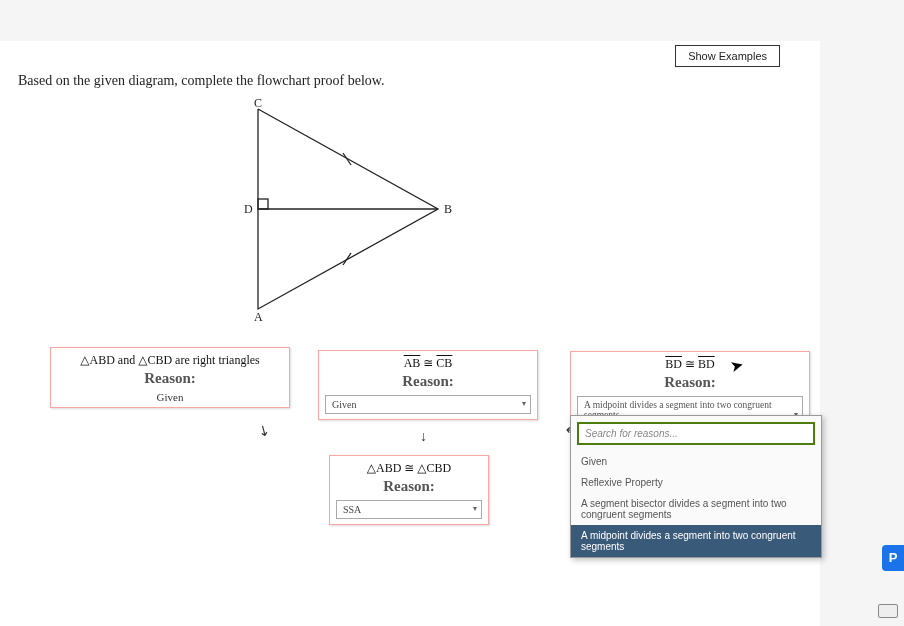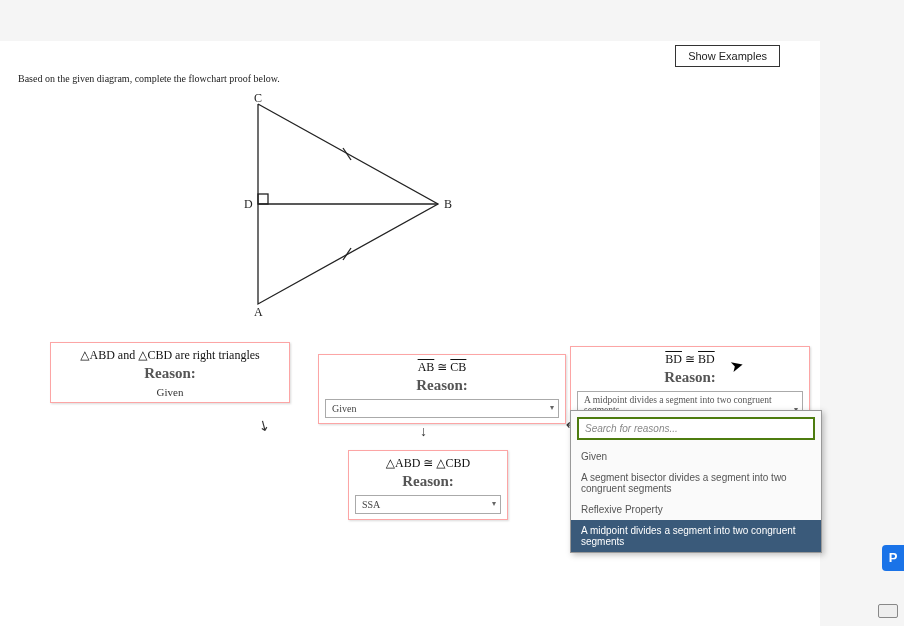--- a/index.html
+++ b/index.html
@@ -25,21 +25,21 @@
     right: 40px;
     background: #fff;
     border: 1px solid #333;
     padding: 4px 12px;
     font-family: Arial, sans-serif;
     font-size: 11px;
     color: #222;
     cursor: pointer;
   }
   .instruction {
-    font-size: 10px;
+    font-size: 14px;
     color: #222;
     margin-top: 22px;
     margin-bottom: 10px;
   }
   .diagram {
     display: block;
     margin: 8px auto 18px 190px;
   }
   .flow-area {
     position: relative;
@@ -81,23 +81,23 @@
     cursor: pointer;
   }
   .reason-select::after {
     content: "▾";
     position: absolute;
     right: 4px;
     font-size: 8px;
     color: #666;
   }
   .box1 { left: 32px; top: 0; width: 240px; }
-  .box2 { left: 300px; top: 12px; width: 248px; }
+  .box2 { left: 300px; top: 3px; width: 220px; }
   .box3 { left: 552px; top: 4px; width: 240px; }
-  .box4 { left: 330px; top: 108px; width: 160px; }
+  .box4 { left: 311px; top: 108px; width: 160px; }
   .box3 .reason-select { font-size: 9.5px; color: #555; }
   .arrow {
     position: absolute;
     font-size: 14px;
     color: #333;
   }
   .arr1 { left: 240px; top: 75px; transform: rotate(30deg); }
   .arr2 { left: 402px; top: 82px; }
   .arr3 { left: 548px; top: 75px; transform: rotate(140deg); }
   .overline { text-decoration: overline; }
@@ -220,22 +220,22 @@
 
     <div class="proof-box box4">
       <div class="stmt">△ABD ≅ △CBD</div>
       <div class="reason-lbl">Reason:</div>
       <div class="reason-select">SSA</div>
     </div>
 
     <div class="dropdown-panel">
       <div class="search">Search for reasons...</div>
       <div class="opt">Given</div>
+      <div class="opt">Reflexive Property</div>
       <div class="opt">A segment bisector divides a segment into two congruent segments</div>
-      <div class="opt">Reflexive Property</div>
       <div class="opt sel">A midpoint divides a segment into two congruent segments</div>
     </div>
 
   </div>
 </div>
 
 <div class="cursor">➤</div>
 
 <div class="side-tab">P</div>
 

